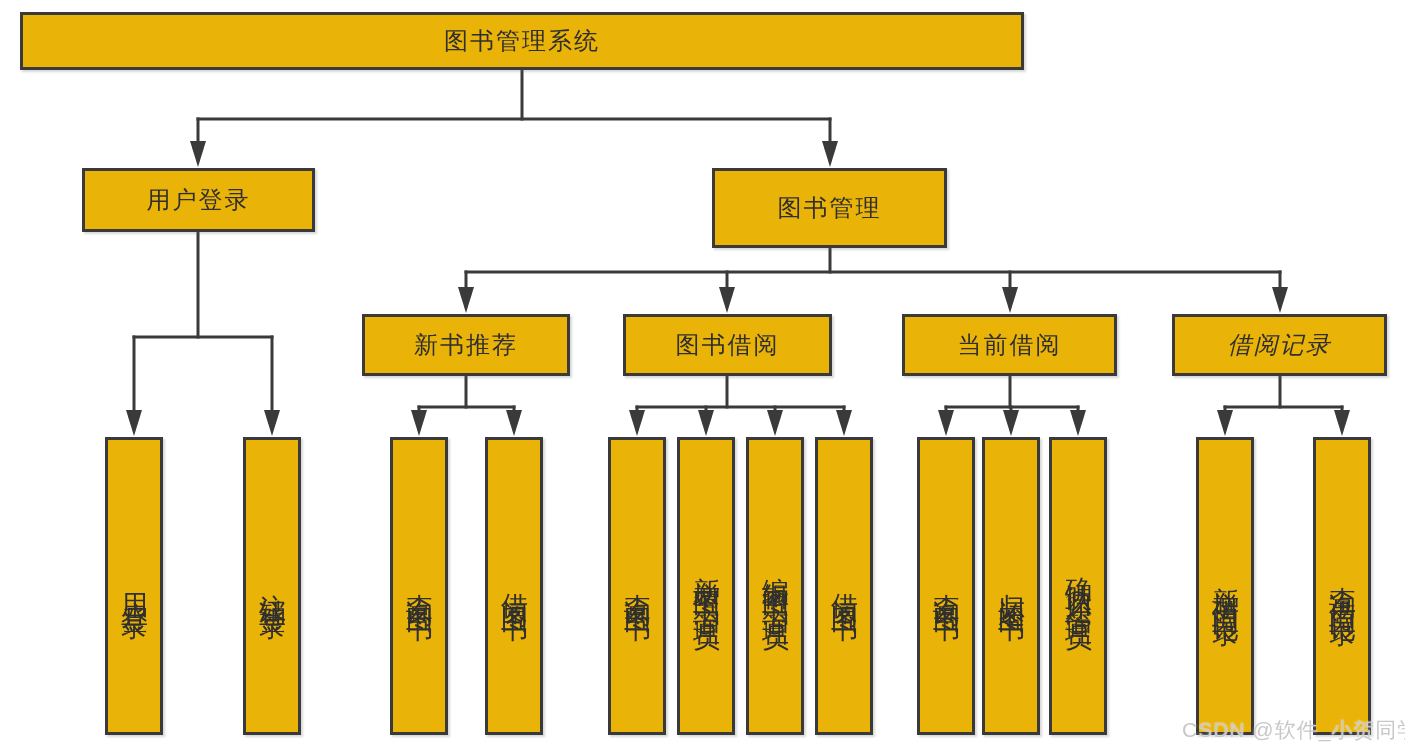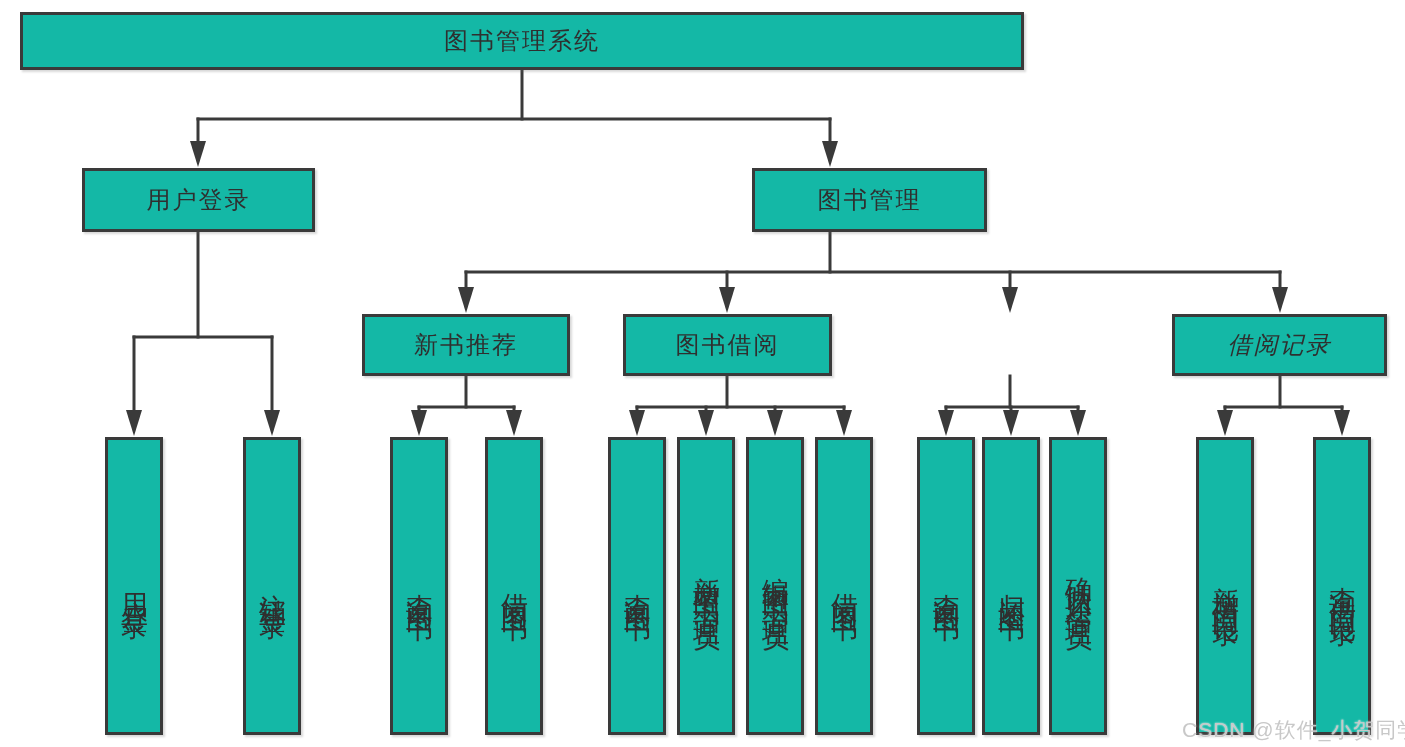--- a/index.html
+++ b/index.html
@@ -13,21 +13,21 @@
   }
   .wires {
     position: absolute;
     left: 0; top: 0;
     width: 1405px; height: 747px;
     z-index: 0;
   }
   .node {
     position: absolute;
     box-sizing: border-box;
-    background: #14b8a6;
+    background: #eab308;
     border: 3px solid #3a3a3a;
     color: #2f2f2f;
     display: flex;
     align-items: center;
     justify-content: center;
     z-index: 1;
     box-shadow: 2px 2px 2px rgba(100,100,100,0.25);
   }
   .h-node {
     font-size: 24px;
@@ -124,24 +124,25 @@
       <polygon points="1070,410 1086,410 1078,436"></polygon>
 
       <polygon points="1217,410 1233,410 1225,436"></polygon>
       <polygon points="1334,410 1350,410 1342,436"></polygon>
     </g>
   </svg>
 
   <div class="node h-node" style="left:20px; top:12px; width:1004px; height:58px;">图书管理系统</div>
 
   <div class="node h-node" style="left:82px; top:168px; width:233px; height:64px;">用户登录</div>
-  <div class="node h-node" style="left:752px; top:168px; width:235px; height:64px;">图书管理</div>
+  <div class="node h-node" style="left:712px; top:168px; width:235px; height:80px;">图书管理</div>
 
   <div class="node h-node" style="left:362px; top:314px; width:208px; height:62px;">新书推荐</div>
   <div class="node h-node" style="left:623px; top:314px; width:209px; height:62px;">图书借阅</div>
+  <div class="node h-node" style="left:902px; top:314px; width:215px; height:62px;">当前借阅</div>
   <div class="node h-node" style="left:1172px; top:314px; width:215px; height:62px;font-style:italic;">借阅记录</div>
 
   <div class="node v-node" style="left:105px; top:437px; width:58px; height:298px;">用户登录</div>
   <div class="node v-node" style="left:243px; top:437px; width:58px; height:298px;">注销登录</div>
 
   <div class="node v-node" style="left:390px; top:437px; width:58px; height:298px;">查询图书</div>
   <div class="node v-node" style="left:485px; top:437px; width:58px; height:298px;">借阅图书</div>
 
   <div class="node v-node" style="left:608px; top:437px; width:58px; height:298px;">查询图书</div>
   <div class="node v-node" style="left:677px; top:437px; width:58px; height:298px;">新增图书（管理员）</div>

